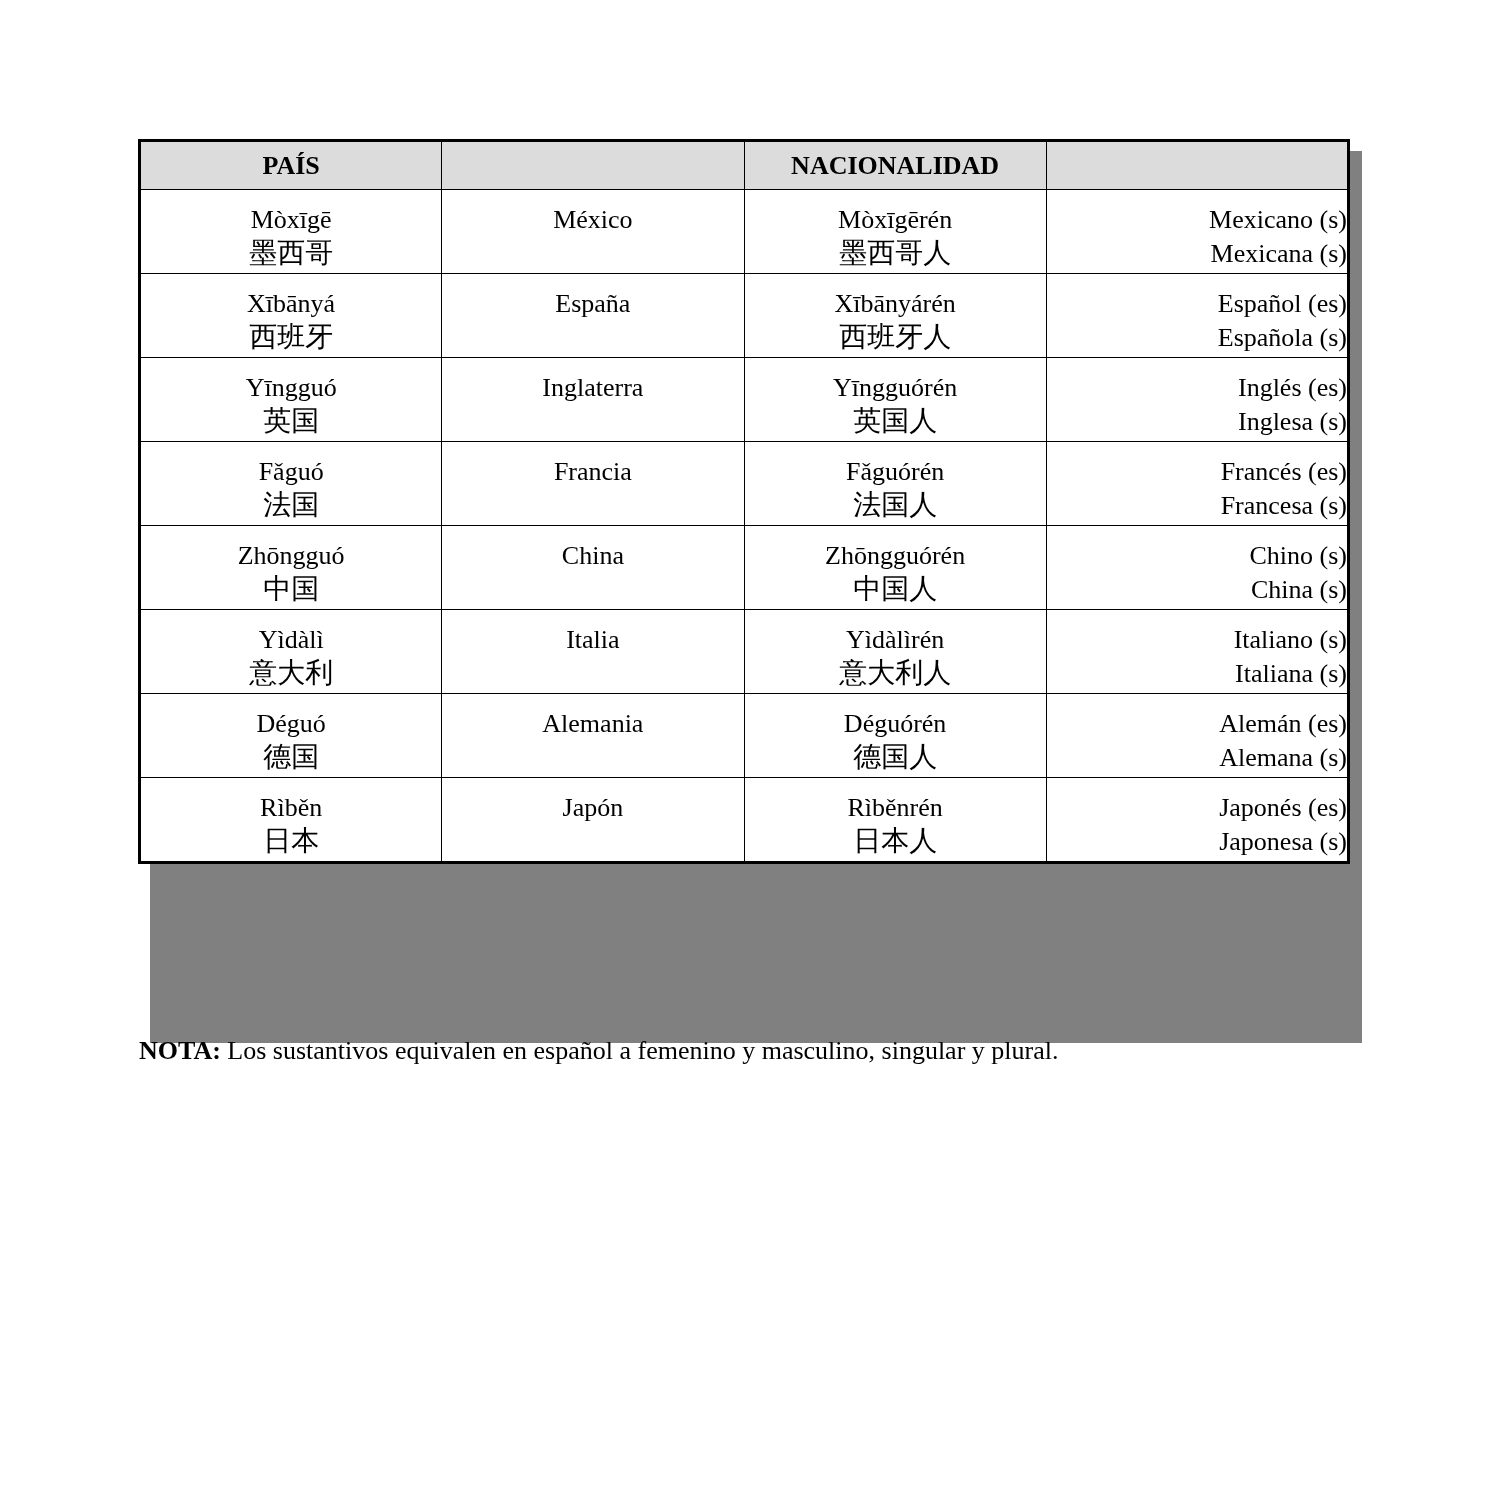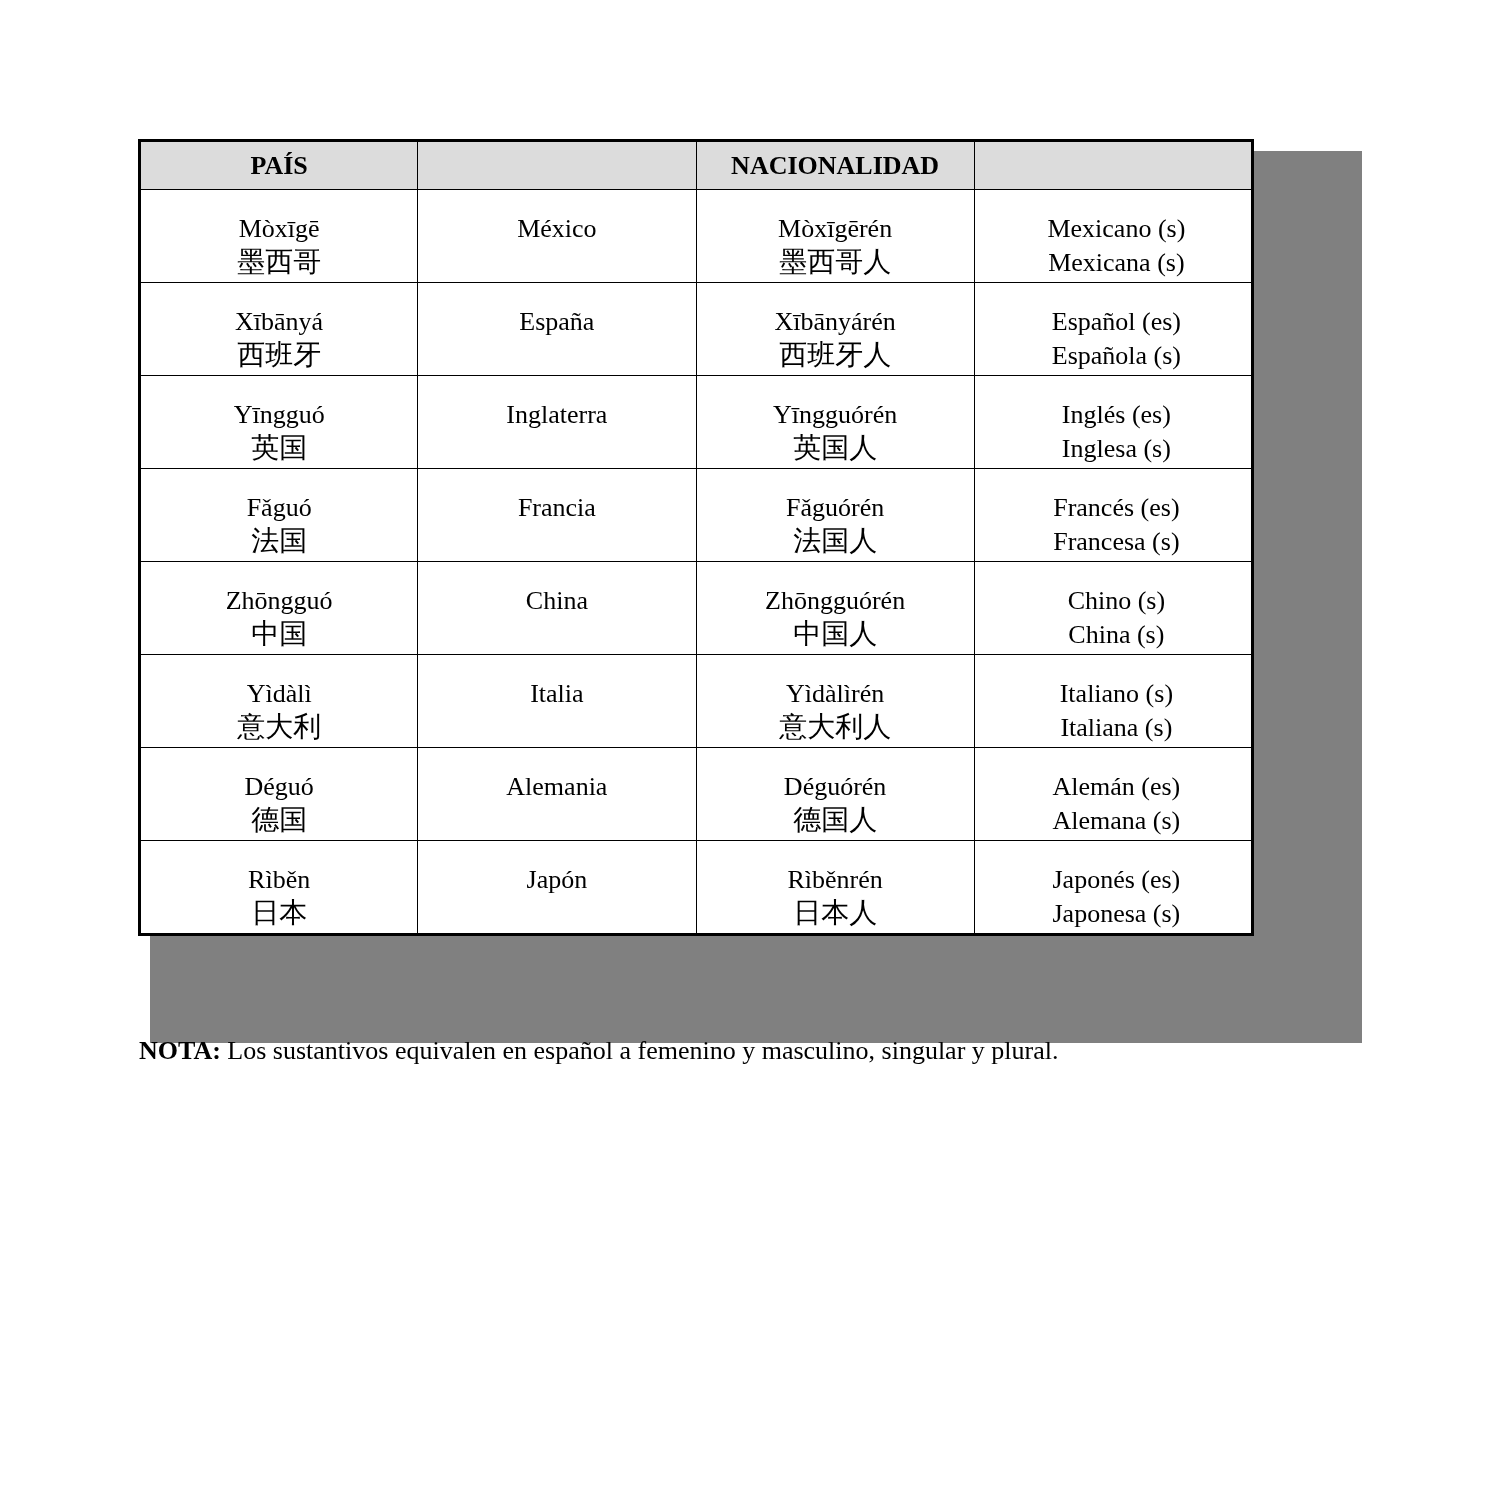--- a/index.html
+++ b/index.html
@@ -1,24 +1,24 @@
 <!DOCTYPE html>
 <html><head>
 <meta charset="utf-8">
 <style>
   html, body { margin: 0; padding: 0; background: #ffffff; }
   body { width: 1500px; height: 1500px; position: relative; font-family: "Liberation Serif", serif; color: #000; }
   .table-wrap { position: absolute; left: 138px; top: 139px; width: 1212px; }
   .shadow { position: absolute; left: 12px; top: 12px; width: 1212px; height: 900px; background: #808080; }
-  table { position: relative; border-collapse: collapse; width: 1116px; table-layout: fixed; background: #fff; border: 3px solid #000; }
+  table { position: relative; border-collapse: collapse; width: 1212px; table-layout: fixed; background: #fff; border: 3px solid #000; }
   th, td { border: 1px solid #000; font-size: 26px; line-height: 34px; padding: 0; }
   th { background: #dcdcdc; height: 47px; font-weight: bold; text-align: center; vertical-align: middle; }
-  td { height: 84px; vertical-align: top; padding-top: 22px; box-sizing: border-box; }
+  td { height: 84px; vertical-align: top; padding-top: 13px; box-sizing: border-box; }
   td.center { text-align: center; }
-  td.left { text-align: center; padding-left: 7px; }
+  td.left { text-align: right; padding-left: 7px; }
   .cjk { font-family: Liberation Mono, monospace; font-size: 28px; display: block; line-height: 36px; }
   .line { display: block; }
   .note { position: absolute; left: 139px; top: 1034px; font-size: 26px; line-height: 34px; }
   .note b { font-weight: bold; }
 </style>
 </head>
 <body>
 
 <div class="table-wrap">
   <div class="shadow" style="height: 892px;"></div>

